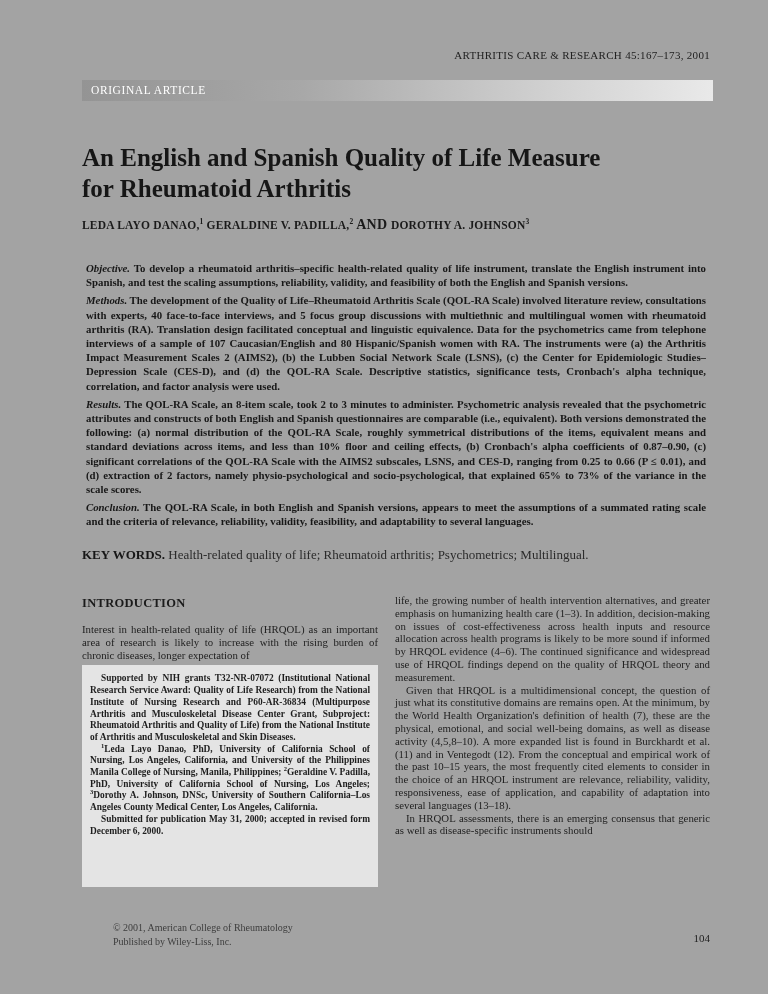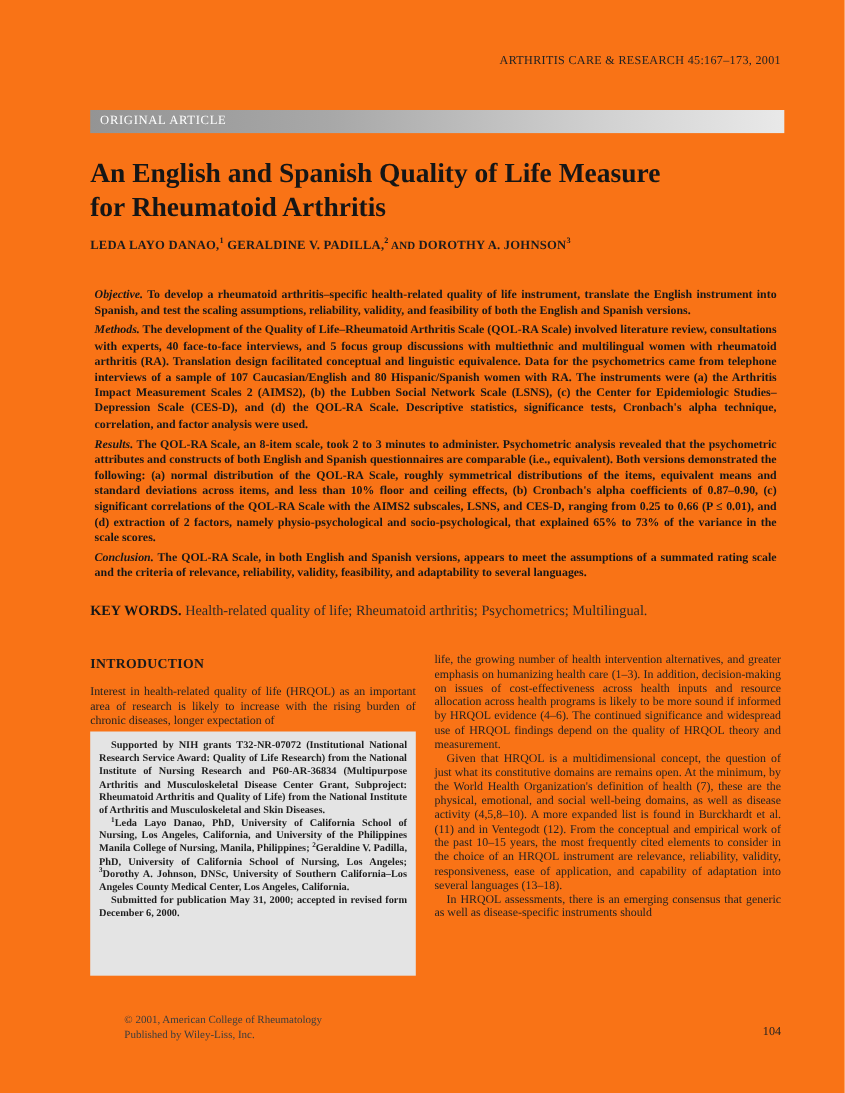--- a/index.html
+++ b/index.html
@@ -1,32 +1,32 @@
 <!DOCTYPE html>
 <html><head>
 <meta charset="utf-8">
 <style>
   html,body{margin:0;padding:0;background:#ffffff;}
-  .page{position:relative;width:768px;height:994px;background:#f97316;
+  .page{position:relative;width:768px;height:994px;background:#a3a3a3;
         font-family:"Liberation Serif","DejaVu Serif",serif;color:#1b1b1b;overflow:hidden;}
 
   .journal-header{position:absolute;top:49px;left:82px;width:628px;text-align:right;
         font-size:11px;letter-spacing:0.3px;color:#222;}
 
   .banner{position:absolute;top:80px;left:82px;width:631px;height:21px;box-sizing:border-box;
         background:linear-gradient(to right,#949494 0%,#a8a8a8 35%,#d2d2d2 75%,#e9e9e9 100%);
-        color:#ffffff;font-size:11.5px;line-height:21px;padding-left:9px;letter-spacing:0.6px;margin-top:20px;}
+        color:#ffffff;font-size:11.5px;line-height:21px;padding-left:9px;letter-spacing:0.6px;}
 
   .title{position:absolute;top:142px;left:82px;width:640px;
         font-size:25px;font-weight:bold;line-height:31px;color:#161616;}
 
   .authors{position:absolute;top:217px;left:82px;width:628px;
         font-size:11.5px;font-weight:bold;letter-spacing:0.2px;}
   .authors sup{font-size:7.5px;vertical-align:super;line-height:0;}
-  .authors .conn{font-size:10px;font-family:Liberation Serif, serif;}
+  .authors .conn{font-size:14px;font-family:Liberation Serif, serif;}
 
   .abstract{position:absolute;top:257px;left:82px;width:628px;
         font-size:10.8px;font-weight:bold;line-height:14.2px;text-align:justify;color:#171717;}
   .abstract p{margin:4px;}
   .abstract .lbl{font-style:italic;}
 
   .keywords{position:absolute;top:547px;left:82px;width:628px;font-size:13px;color:#2a2a2a;}
   .keywords .lbl{font-weight:bold;color:#171717;}
 
   .columns{position:absolute;top:594px;left:82px;width:628px;display:flex;gap:17px;}

